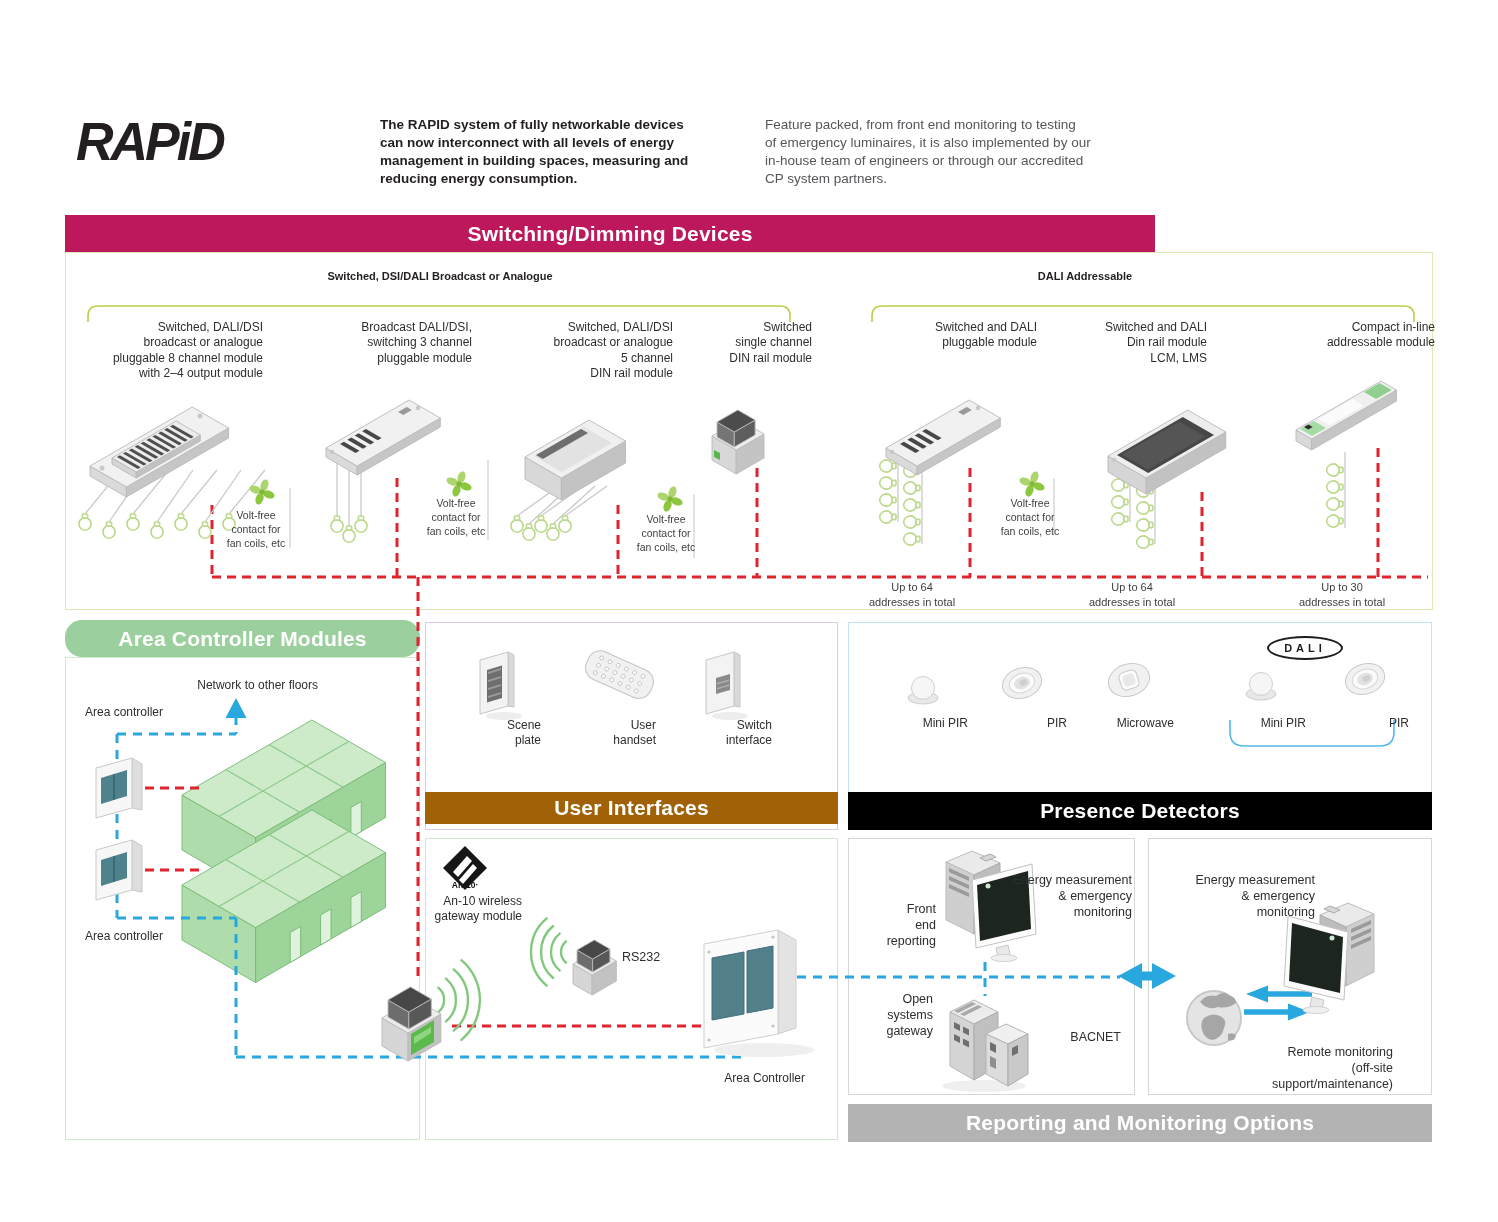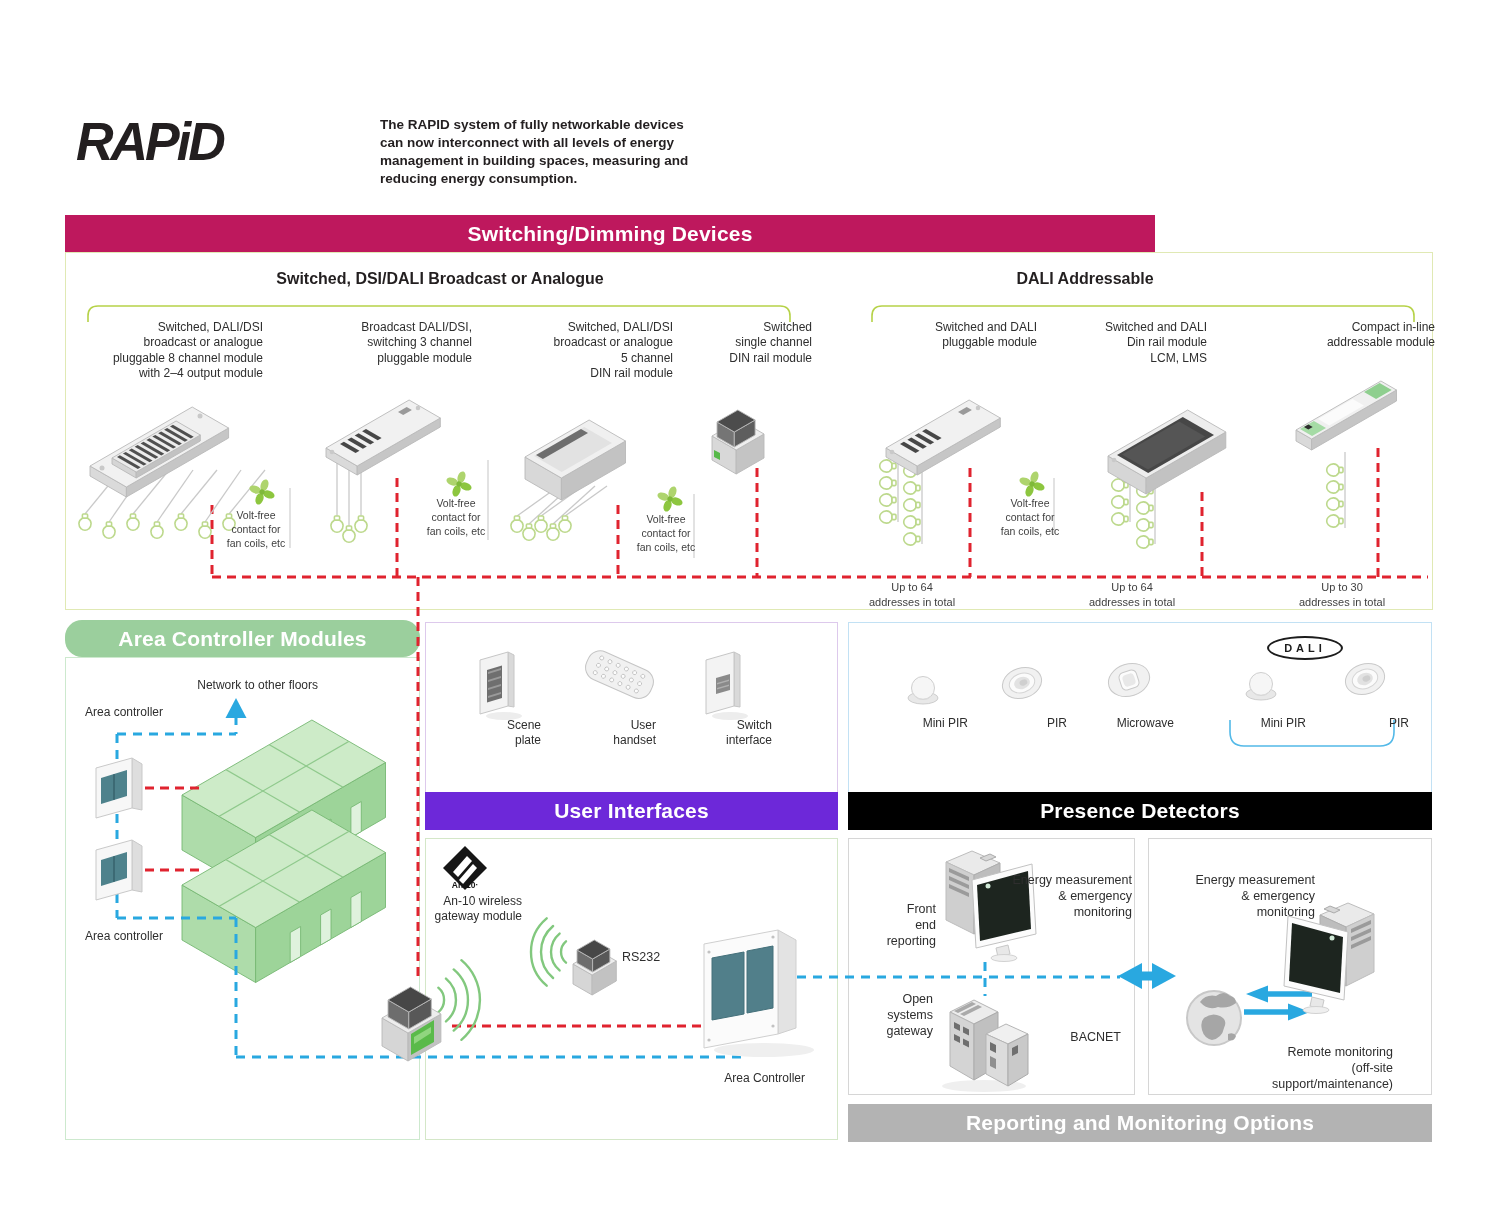--- a/index.html
+++ b/index.html
@@ -5,21 +5,21 @@
   html,body{margin:0;padding:0;background:#fff;}
   body{font-family:"Liberation Sans",sans-serif;color:#231f20;}
   #canvas{position:relative;width:1498px;height:1222px;background:#fff;overflow:hidden;}
   .abs{position:absolute;}
   .ml{white-space:pre-line;}
   .banner{color:#fff;font-weight:bold;font-size:21px;display:flex;align-items:center;justify-content:center;letter-spacing:.2px;}
   .bx{background:#fff;border:1px solid #ddd;box-sizing:border-box;}
   .lbl{font-size:12px;color:#2e2e2e;text-align:right;line-height:1.28;}
   .sm{font-size:10.5px;color:#3f3f3f;line-height:1.35;text-align:center;}
   .addr{font-size:11px;color:#3f3f3f;line-height:1.35;text-align:center;margin-top:42px;}
-  .ttl{font-weight:bold;font-size:16px;color:#231f20;text-align:center;}
+  .ttl{font-weight:bold;font-size:11px;color:#231f20;text-align:center;}
   .left{text-align:left;}
   #logo{font-size:52px;font-weight:bold;font-style:italic;letter-spacing:-3px;color:#231f20;transform:scaleY(1.04);transform-origin:left top;}
   #intro-left{font-size:13.5px;font-weight:bold;line-height:1.33;color:#231f20;}
   #intro-right{font-size:13.5px;line-height:1.33;color:#55565a;}
   .dali{border:2px solid #1c1c1c;border-radius:50%;font-weight:bold;font-size:11px;letter-spacing:4px;text-align:center;color:#1c1c1c;}
   svg{display:block;}
 </style>
 </head>
 <body>
 
@@ -29,21 +29,21 @@
       <span>Switching/Dimming Devices</span>
     </div>
   <div class="abs bx" style="left:65px;top:252px;width:1368px;height:358px;border-color:#e0e9b4;"></div>
 
   <div class="abs banner" style="left: 65px; top: 620px; width: 355px; height: 37px; background: rgb(155, 207, 157); border-radius: 17px;">
       <span>Area Controller Modules</span>
     </div>
   <div class="abs bx" style="left:65px;top:657px;width:355px;height:483px;border-color:#cde9ce;"></div>
 
   <div class="abs bx" style="left:425px;top:622px;width:413px;height:208px;border-color:#ddc9ec;"></div>
-  <div class="abs banner" style="left: 425px; top: 792px; width: 413px; height: 38px; background: #6d28d9;">
+  <div class="abs banner" style="left: 425px; top: 792px; width: 413px; height: 32px; background: #a16207;">
       <span>User Interfaces</span>
     </div>
 
   <div class="abs bx" style="left:848px;top:622px;width:584px;height:208px;border-color:#c2e1f4;"></div>
   <div class="abs banner" style="left: 848px; top: 792px; width: 584px; height: 38px; background: #000000;">
       <span>Presence Detectors</span>
     </div>
 
   <div class="abs bx" style="left:425px;top:838px;width:413px;height:302px;border-color:#d4e7c8;"></div>
 
@@ -478,20 +478,24 @@
       <polygon points="12.0,28.0 27.6,37.0 27.6,50.0 12.0,41.0" fill="#6d6d6d" stroke="#b9b9b9" stroke-width="0.9" stroke-linejoin="round"></polygon>
       <polygon points="27.6,37.0 44.9,27.0 44.9,40.0 27.6,50.0" fill="#585858" stroke="#b9b9b9" stroke-width="0.9" stroke-linejoin="round"></polygon>
       <polygon points="12.0,28.0 29.3,18.0 44.9,27.0 27.6,37.0" fill="#474747" stroke="#b9b9b9" stroke-width="0.9" stroke-linejoin="round"></polygon>
     </svg>
 
   <div id="logo" class="abs" style="left:76px;top:110px;">RAPiD</div>
   <div id="intro-left" class="abs ml" style="left:380px;top:116px;width:350px;">The RAPID system of fully networkable devices
 can now interconnect with all levels of energy
 management in building spaces, measuring and
 reducing energy consumption.</div>
+  <div id="intro-right" class="abs ml" style="left:765px;top:116px;width:395px;">Feature packed, from front end monitoring to testing
+of emergency luminaires, it is also implemented by our
+in-house team of engineers or through our accredited
+CP system partners.</div>
 
   <div class="abs ttl" style="left:120px;top:270px;width:640px;">Switched, DSI/DALI Broadcast or Analogue</div>
   <div class="abs ttl" style="left:820px;top:270px;width:530px;">DALI Addressable</div>
 
   <div class="abs lbl ml" style="left:88px;top:320px;width:175px;">Switched, DALI/DSI
 broadcast or analogue
 pluggable 8 channel module
 with 2–4 output module</div>
   <div class="abs lbl ml" style="left:297px;top:320px;width:175px;">Broadcast DALI/DSI,
 switching 3 channel

